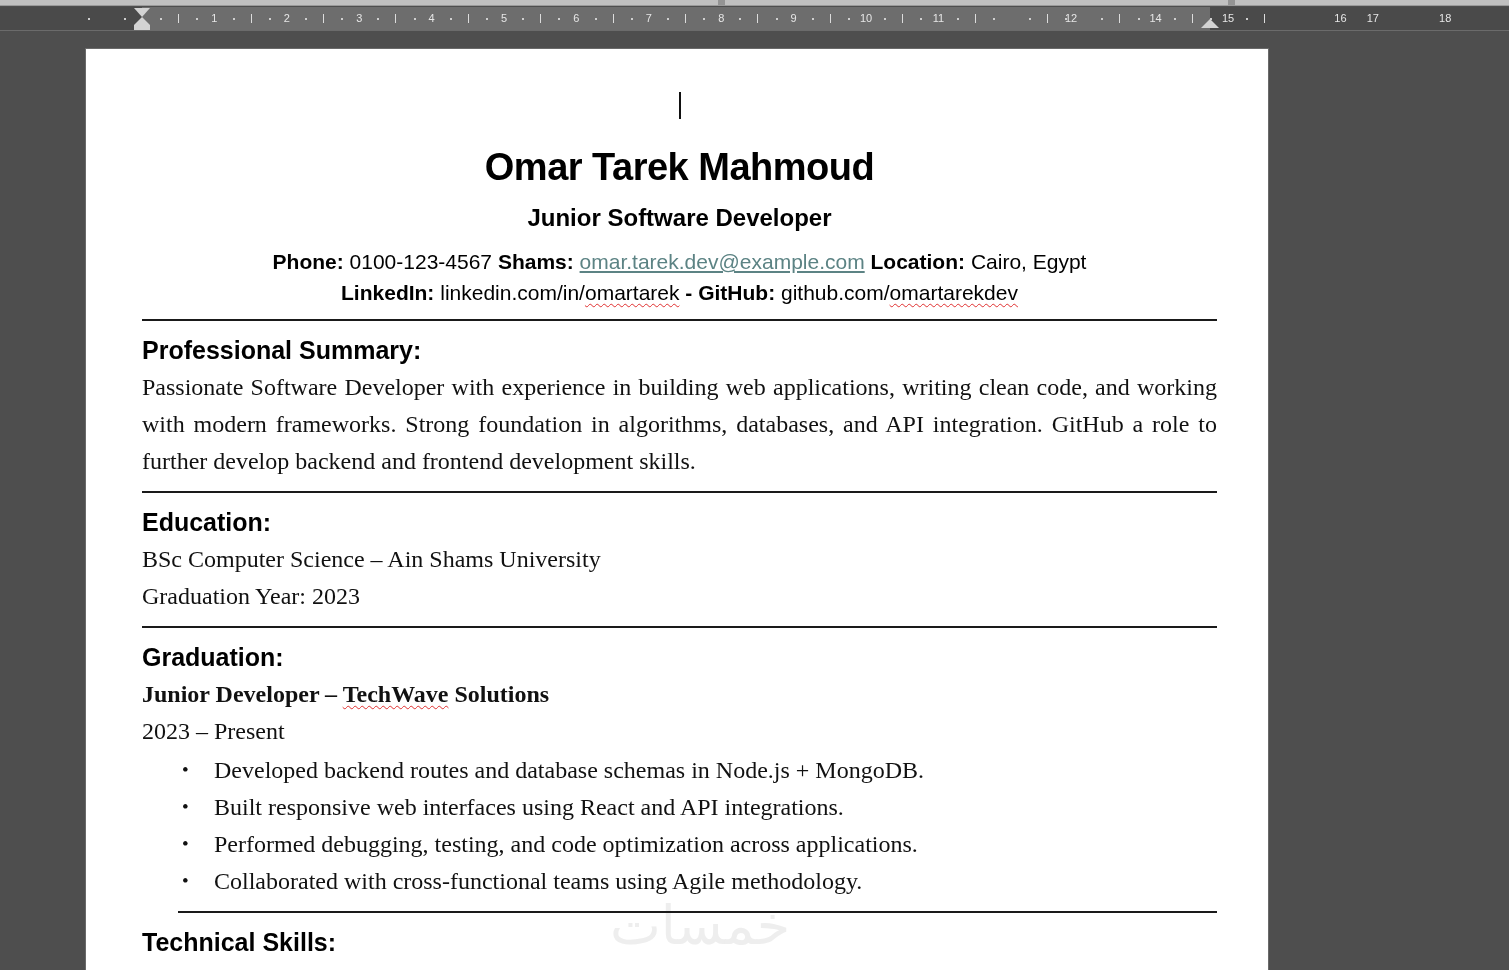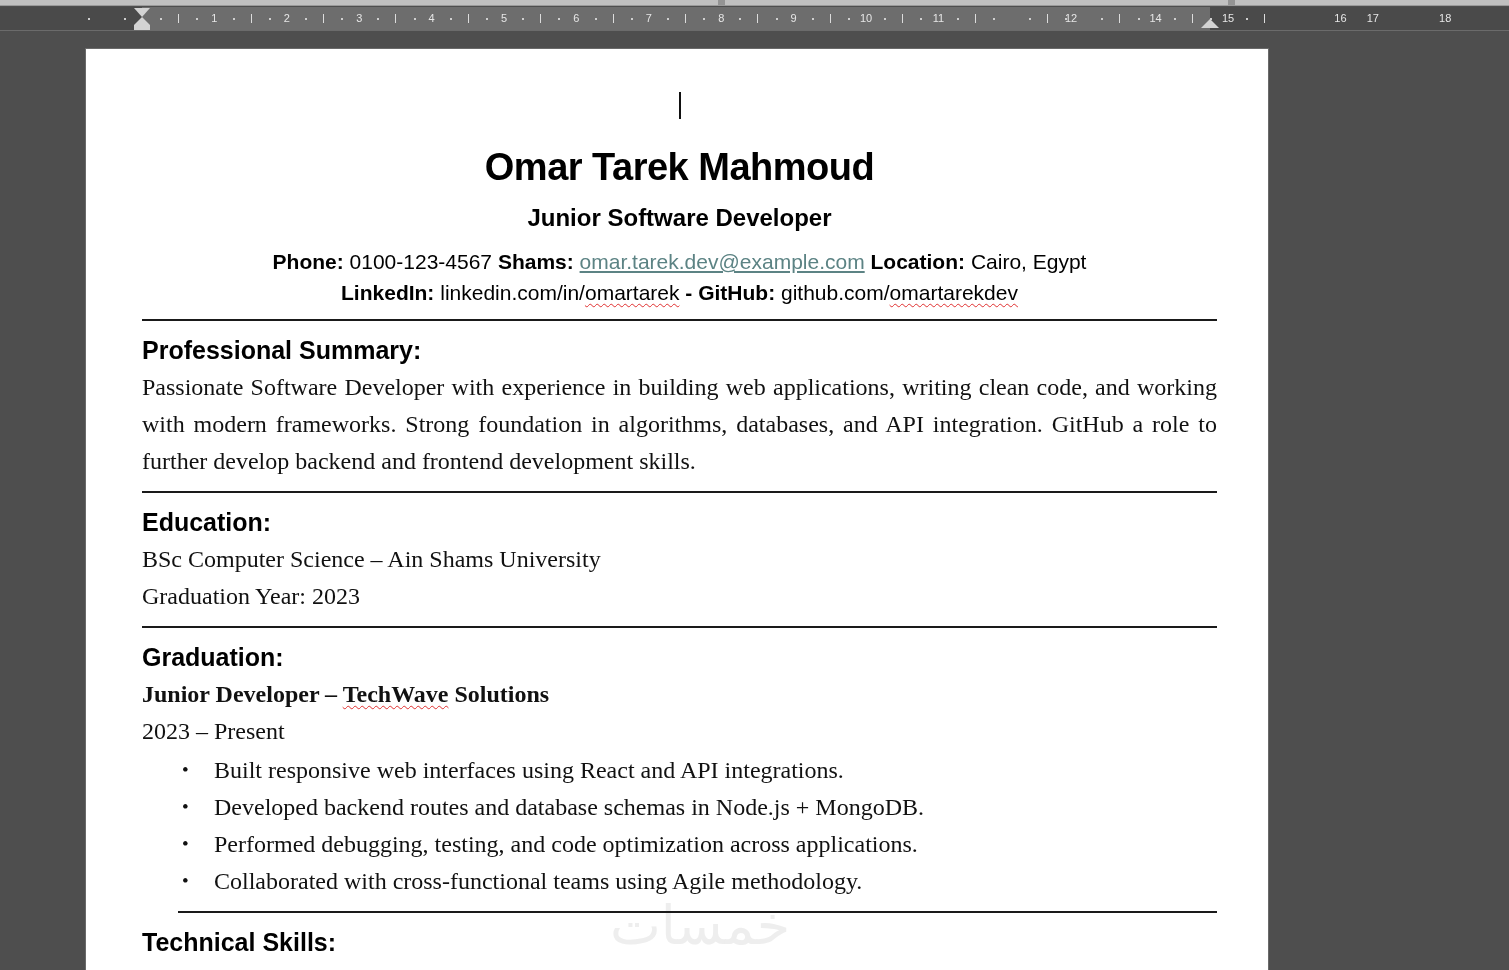--- a/index.html
+++ b/index.html
@@ -378,22 +378,22 @@
 
       <hr class="sec-rule">
 
       <h3 class="sec-head">Graduation:</h3>
       <p class="body-serif bold">
         <span>Junior Developer – </span><span class="misspelled">TechWave</span><span> Solutions</span>
       </p>
       <p class="body-serif">2023 – Present</p>
 
       <ul class="bullets" id="experience-bullets">
+          <li>Developed backend routes and database schemas in Node.js + MongoDB.</li>
           <li>Built responsive web interfaces using React and API integrations.</li>
-          <li>Developed backend routes and database schemas in Node.js + MongoDB.</li>
           <li>Performed debugging, testing, and code optimization across applications.</li>
           <li>Collaborated with cross-functional teams using Agile methodology.</li>
         </ul>
 
       <hr class="sec-rule indented">
 
       <h3 class="sec-head">Technical Skills:</h3>
 
     </div>
   </div>

